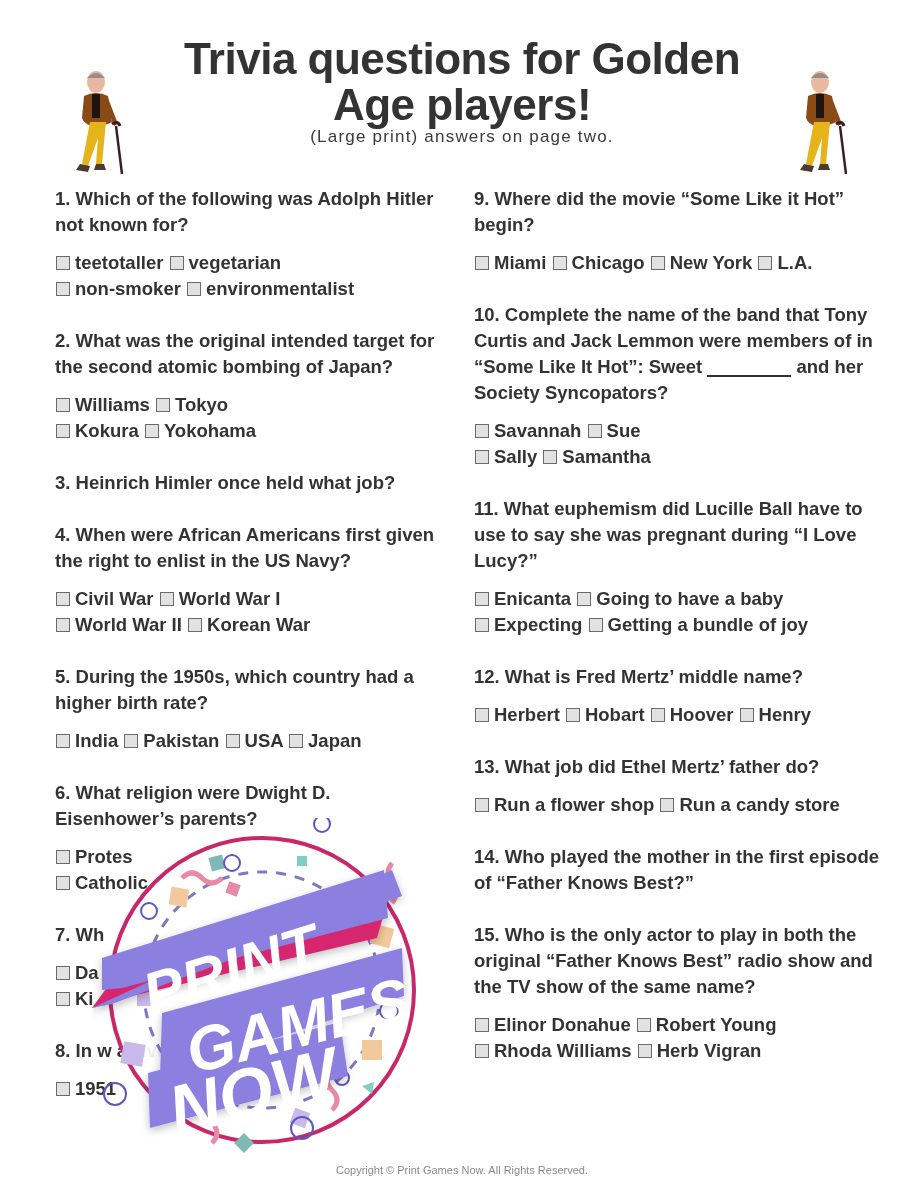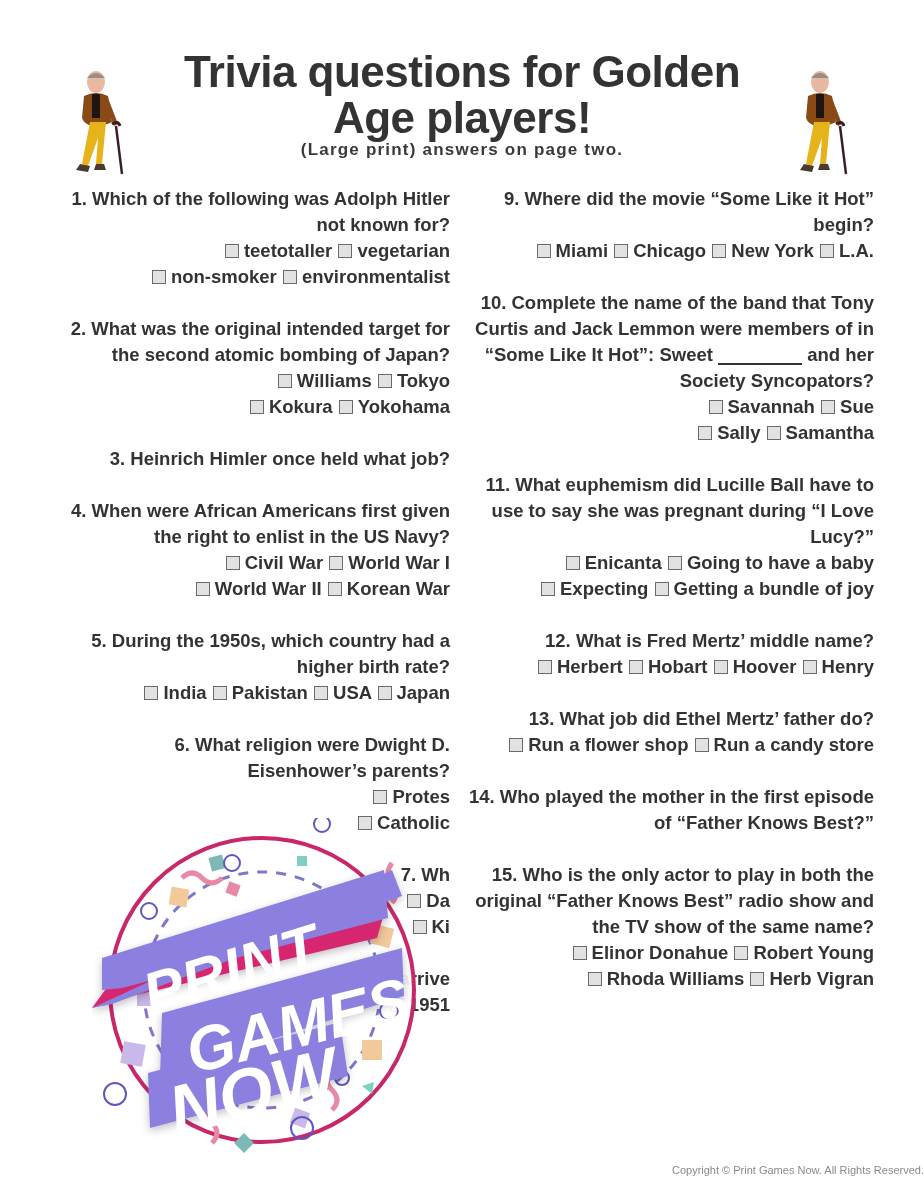--- a/index.html
+++ b/index.html
@@ -1,47 +1,47 @@
 <!DOCTYPE html>
 <html><head>
 <meta charset="utf-8">
 <style>
   html, body { margin: 0; padding: 0; background: #ffffff; }
   body { width: 924px; height: 1200px; position: relative; overflow: hidden;
          font-family: "Liberation Sans", sans-serif; color: #333333; }
 
-  .header { position: absolute; left: 0; top: 36px; width: 924px; height: 145px; }
+  .header { position: absolute; left: 0; top: 23px; width: 924px; height: 145px; }
   .title { position: absolute; left: 0; width: 924px; text-align: center;
            font-family: "Liberation Sans", sans-serif; font-weight: bold;
            color: #333333; font-size: 44px; line-height: 46px; letter-spacing: -0.5px; }
   .title.l1 { top: 13px; }
   .title.l2 { top: 59px; }
   .subtitle { position: absolute; left: 0; top: 104px; width: 924px; text-align: center;
-              font-size: 17px; font-weight: bold; color: #3a3a3a; letter-spacing: 1.2px; }
+              font-size: 17px; font-weight: normal; color: #3a3a3a; letter-spacing: 1.2px; }
 
   .figure { position: absolute; top: 66px; width: 80px; height: 112px; }
   .figure.left { left: 62px; }
   .figure.right { left: 786px; }
 
   .col { position: absolute; top: 186px; }
   .col.left { left: 55px; width: 395px; }
-  .col.right { left: 464px; width: 410px; }
-
-  .q { margin: 0 0 26px 0; text-align: right; }
+  .col.right { left: 474px; width: 410px; }
+
+  .q { margin: 0 0 26px 0; }
   .q-text { font-size: 18.5px; font-weight: bold; line-height: 26px; color: #333333; }
-  .opts { font-size: 18.5px; font-weight: bold; line-height: 26px; color: #333333; }
+  .opts { font-size: 18.5px; font-weight: bold; line-height: 26px; color: #333333; margin-top: 12px; }
   .opt-line { white-space: nowrap; }
   .cb { display: inline-block; width: 14px; height: 14px; border: 1.5px solid #6a6a6a;
         background: #e2e2e2; vertical-align: -1px; margin-right: 5px; margin-left: 1px;
         box-sizing: border-box; }
   .blank { display: inline-block; width: 84px; border-bottom: 2px solid #333; height: 18px; vertical-align: -4px; }
 
   .logo { position: absolute; left: 92px; top: 818px; width: 340px; height: 340px; }
 
-  .footer { position: absolute; left: 0; top: 1164px; width: 924px; text-align: right;
+  .footer { position: absolute; left: 0; top: 1164px; width: 924px; text-align: center;
             font-size: 11px; color: #8a8a8a; }
 </style>
 </head>
 <body>
 
 <div class="header">
   <div class="title l1">Trivia questions for Golden</div>
   <div class="title l2">Age players!</div>
   <div class="subtitle">(Large print) answers on page two.</div>
 </div>

